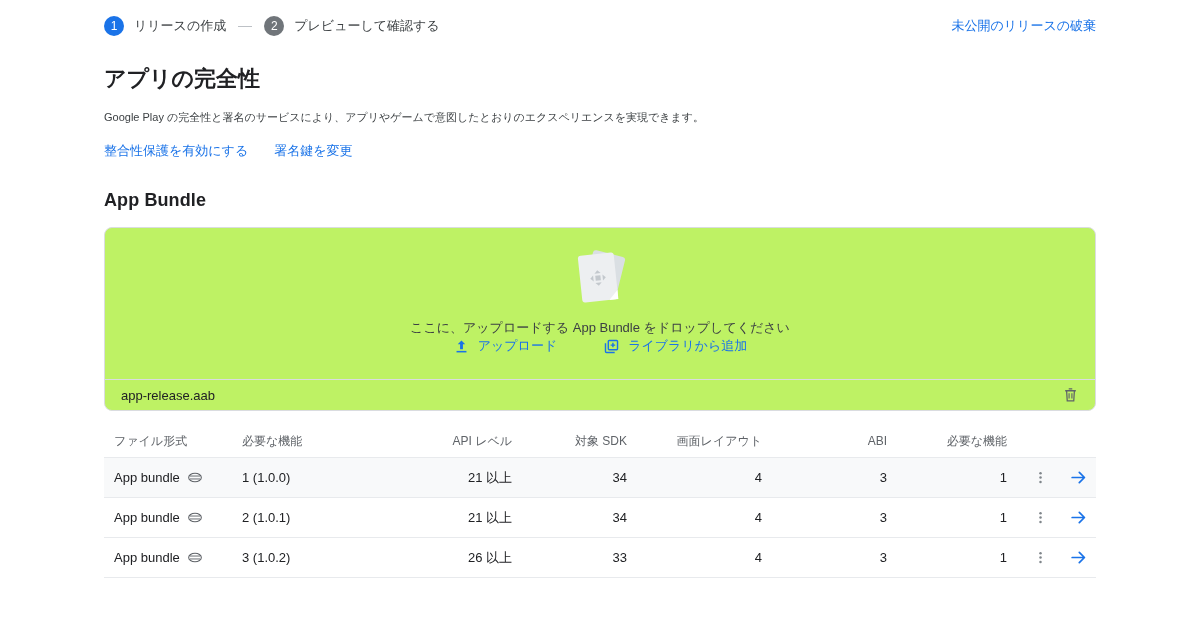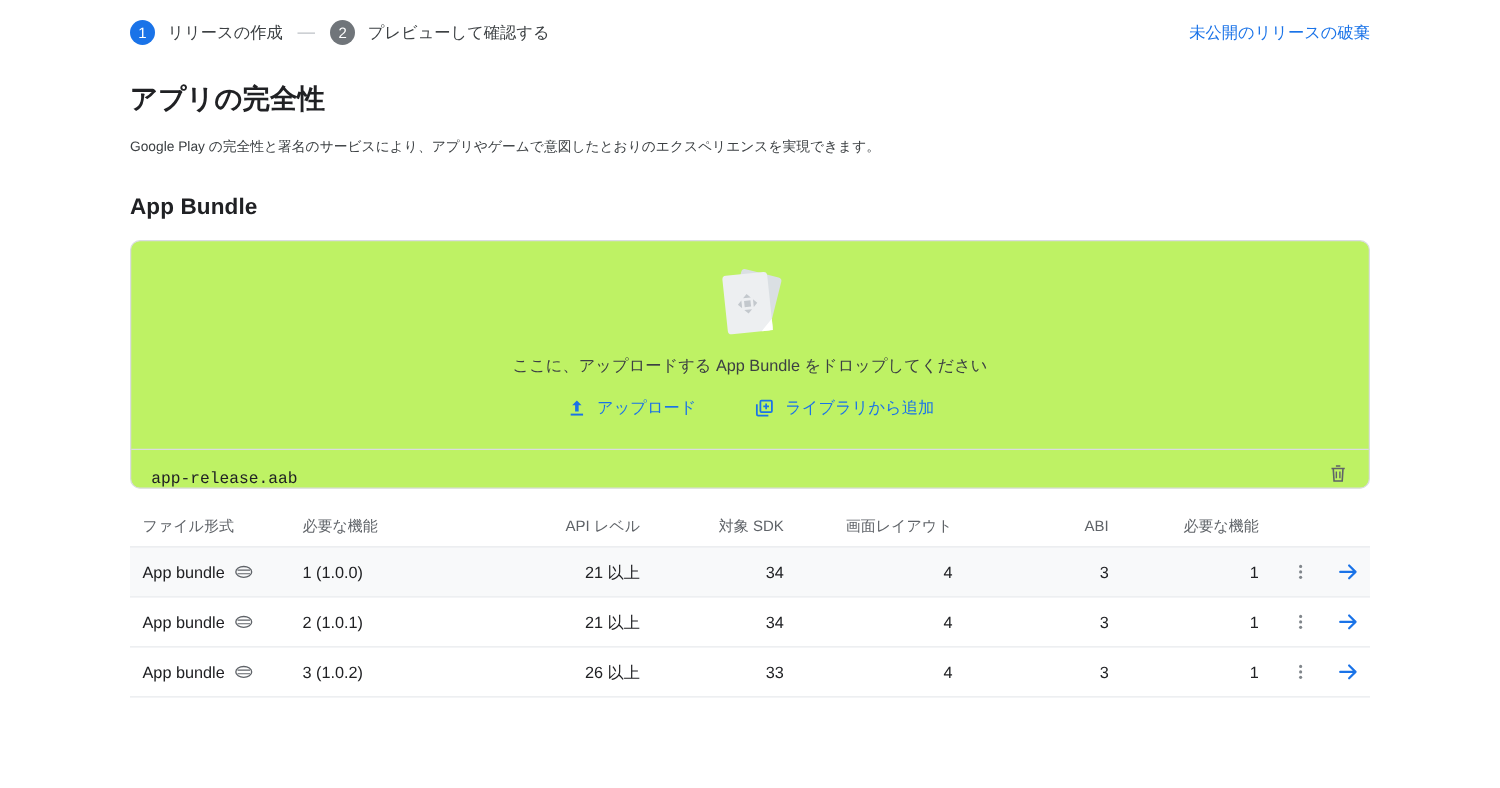--- a/index.html
+++ b/index.html
@@ -47,31 +47,31 @@
   .page-front {
     position: absolute; left: 8px; top: 4px; width: 36px; height: 47px;
     background: #edeff1; border-radius: 3px; transform: rotate(-6deg);
     display: flex; align-items: center; justify-content: center;
   }
   .dog-ear {
     position: absolute; right: 0; bottom: 0; width: 0; height: 0;
     border-left: 9px solid transparent; border-bottom: 9px solid #ffffff;
   }
   .drop-text { margin-top: 13px; font-size: 13px; color: #3c4043; }
-  .drop-actions { margin-top: 15px; display: flex; justify-content: center; gap: 46px; align-items: center; }
+  .drop-actions { display: flex; justify-content: center; gap: 46px; align-items: center; }
   .drop-actions button {
     background: none; border: none; cursor: pointer;
     display: inline-flex; align-items: center; gap: 8px;
     color: var(--accent-blue); font-size: 13px; font-weight: 500;
     font-family: inherit;
   }
   .file-row {
     border-top: 1px solid var(--border); height: 31px;
-    display: flex; justify-content: space-between; align-items: flex-end;
-    padding: 0 14px 0 16px; font-size: 13px; color: var(--text-primary); font-family: Liberation Mono, monospace;
+    display: flex; justify-content: space-between; align-items: center;
+    padding: 0 14px 0 16px; font-size: 13px; color: var(--text-primary);
   }
   .icon-btn { background: none; border: none; cursor: pointer; display: flex; align-items: center; padding: 2px; }
 
   
   .bundle-table { margin-top: 14px; border-bottom: 1px solid #e8eaed; }
   .t-row {
     display: grid;
     grid-template-columns: 128px 190px 102px 115px 135px 125px 120px 42px 35px;
     align-items: center;
   }
@@ -104,20 +104,24 @@
       </div>
     </div>
     <a class="discard-link">未公開のリリースの破棄</a>
   </header>
 
   <h1 class="page-title">アプリの完全性</h1>
 
 
   <p class="description">Google Play の完全性と署名のサービスにより、アプリやゲームで意図したとおりのエクスペリエンスを実現できます。</p>
 
+  <div class="links-row">
+    <a>整合性保護を有効にする</a>
+    <a>署名鍵を変更</a>
+  </div>
 
   <h2 class="section-title">App Bundle</h2>
 
   <section class="upload-card">
     <div class="drop-zone">
       <div class="file-stack-icon">
         <div class="page-back"></div>
         <div class="page-front">
           <svg width="22" height="22" viewBox="0 0 24 24">
             <g fill="#c3c8cd">

